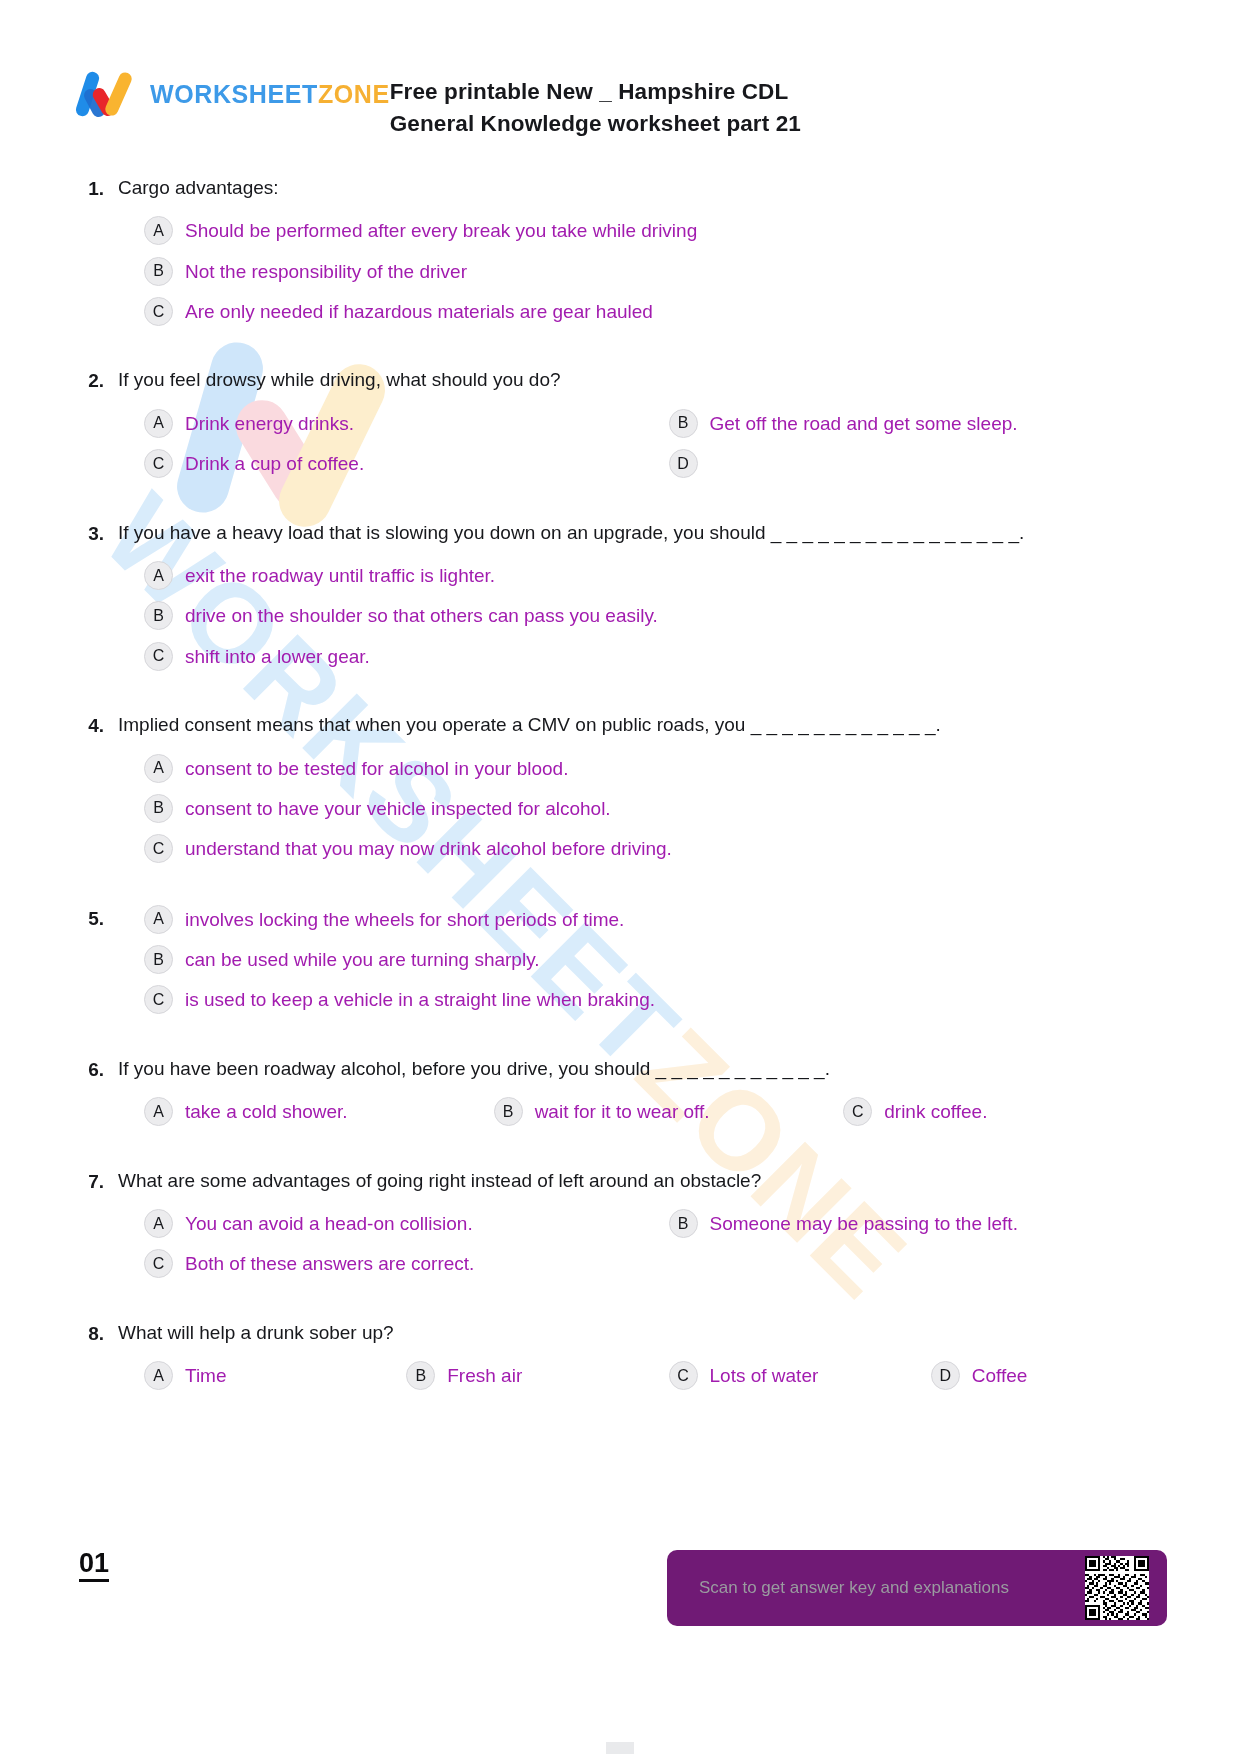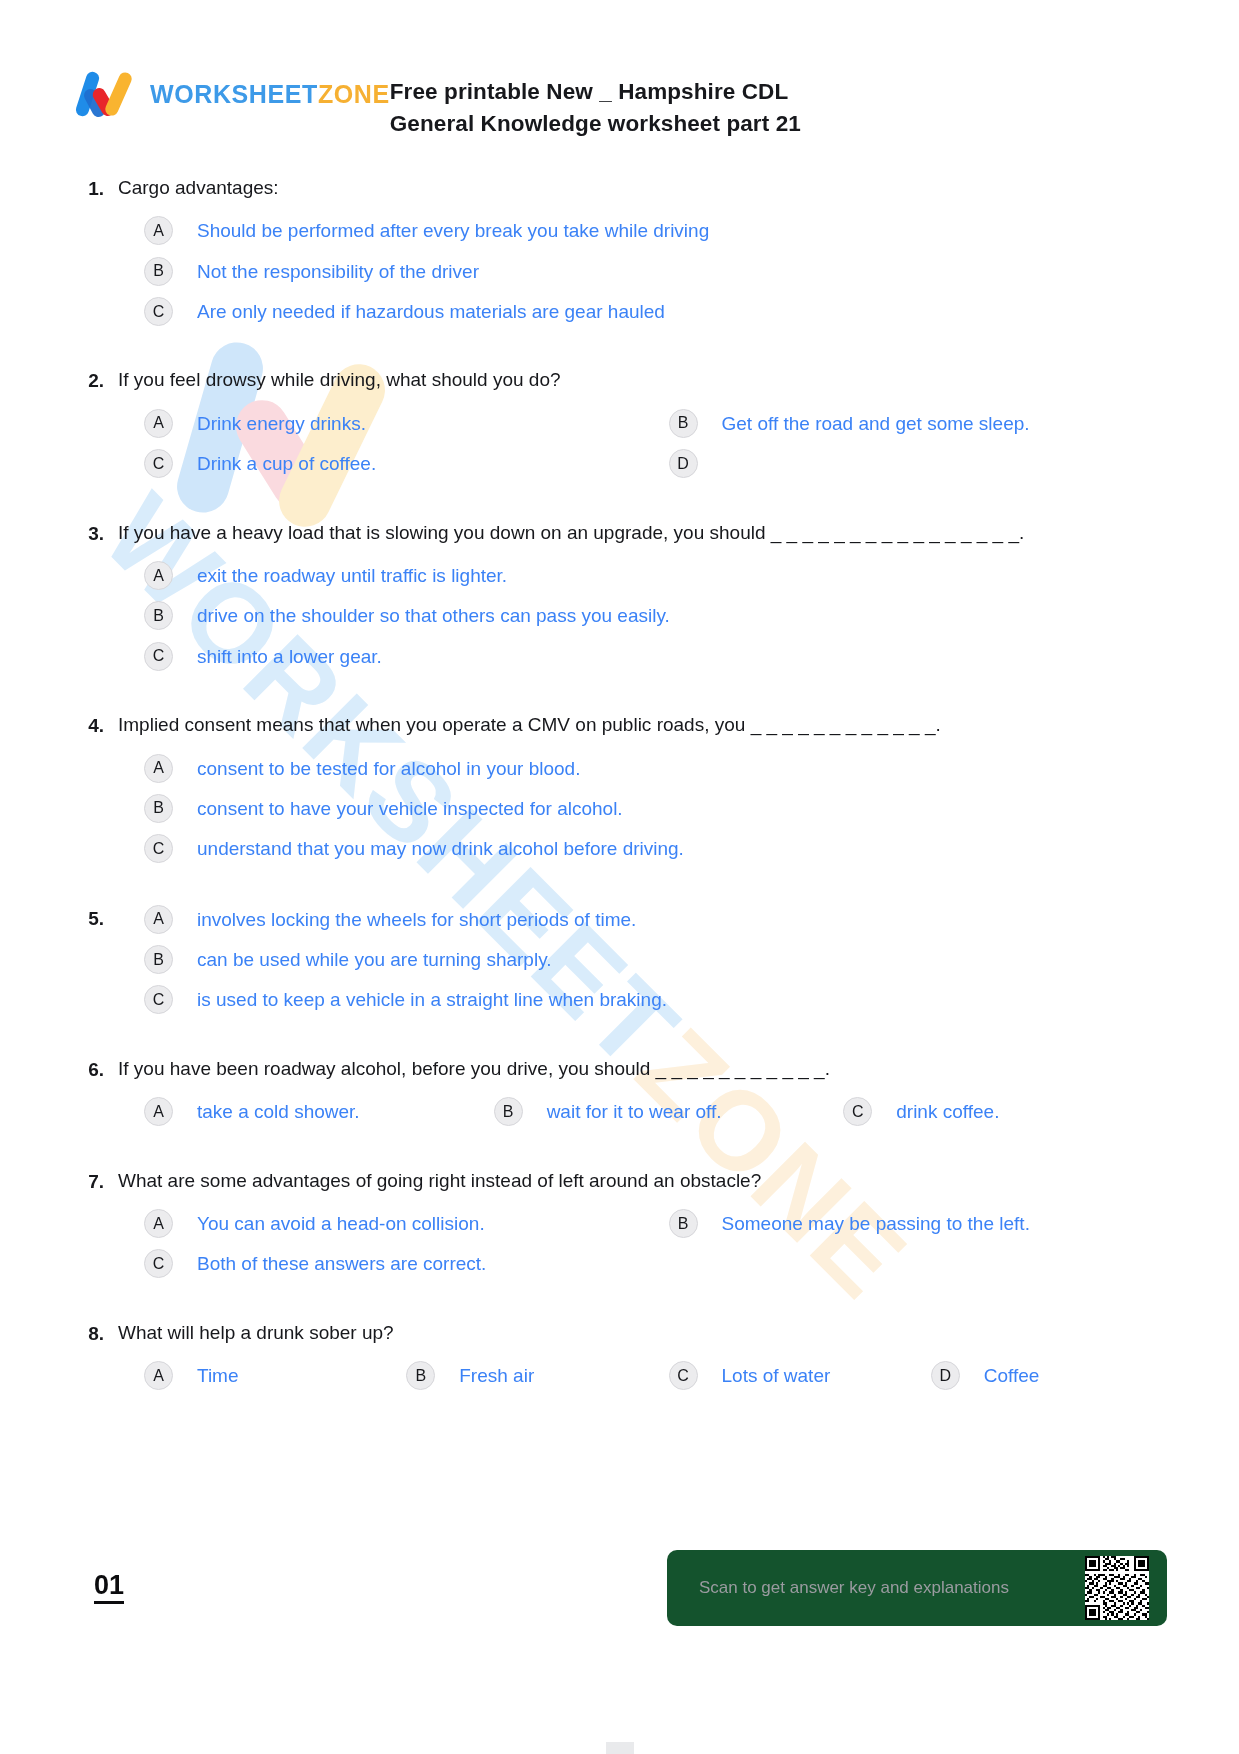--- a/index.html
+++ b/index.html
@@ -155,49 +155,48 @@
     color: #17181c;
     font-size: 16px;
     display: flex;
     align-items: center;
     justify-content: center;
     margin-right: 12px;
     margin-top: 1px;
   }
   .opt-text {
     font-size: 19px;
-    color: #3b82f6;
+    color: #a21caf;
     line-height: 1.65;
-    margin-left: 12px;
   }
 
   
   .footer {
     position: absolute;
     z-index: 2;
-    left: 16px;
+    left: 1px;
     right: 0;
     bottom: 128px;
     display: flex;
-    align-items: center;
+    align-items: flex-start;
     padding: 0 72px 0 78px;
   }
   .page-num {
     font-size: 27px;
     font-weight: 700;
     color: #0c0c0e;
     border-bottom: 3px solid #0c0c0e;
     padding-bottom: 2px;
     line-height: 1;
   }
   .scan-box {
     margin-left: auto;
     width: 500px;
     height: 76px;
-    background: #14532d;
+    background: #701a75;
     border-radius: 10px;
     display: flex;
     align-items: center;
     padding: 0 18px 0 32px;
     gap: 16px;
   }
   .scan-text {
     font-size: 17px;
     color: #9a9ba0;
     flex: 1;

